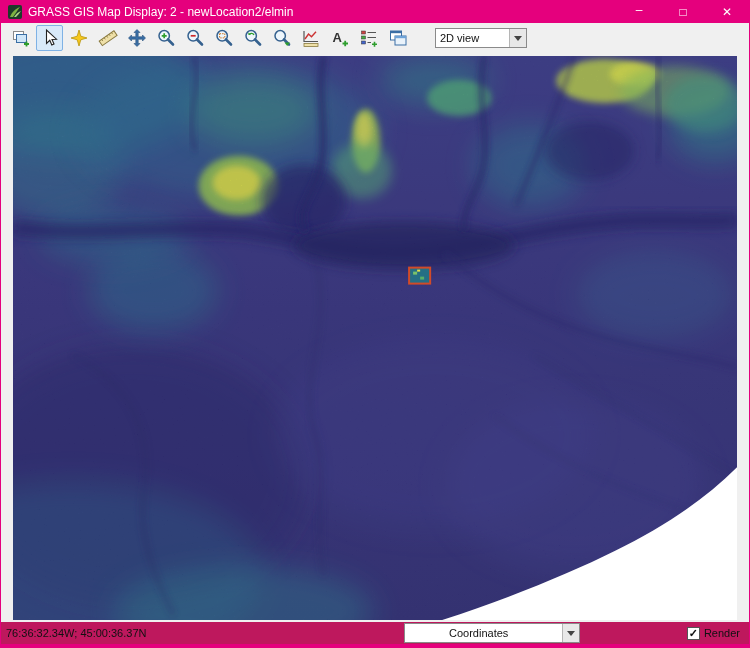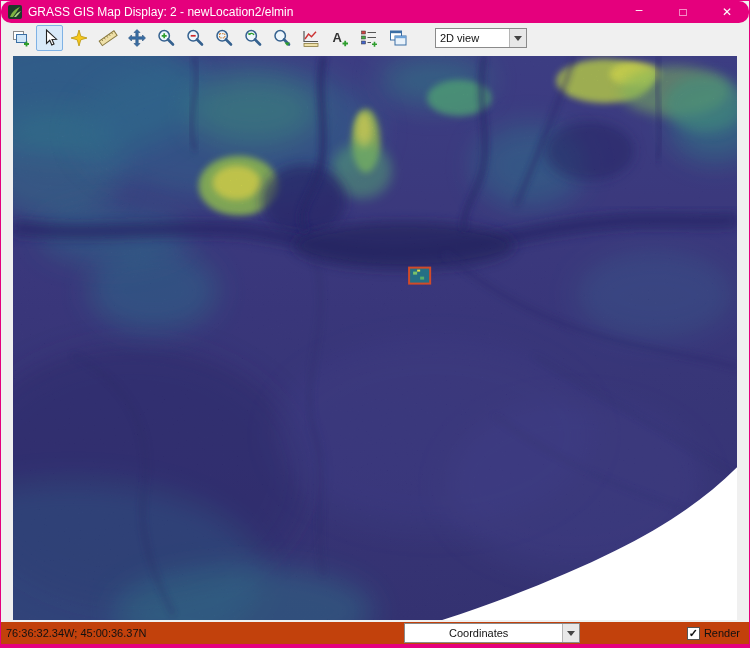--- a/index.html
+++ b/index.html
@@ -9,21 +9,20 @@
     border: 1px solid #e5007d; border-bottom: 4px solid #e5007d;
     background: #f0f0f0;
     display: flex; flex-direction: column;
     position: relative;
   }
   
   .titlebar {
     height: 22px; background: #e5007d; color: #fff;
     display: flex; align-items: center; flex: 0 0 auto;
     font-size: 12px;
-    border-radius: 10px;
   }
   .titlebar .app-icon { width: 16px; height: 16px; margin: 0 5px 0 6px; flex: 0 0 auto; }
   .titlebar .title { white-space: nowrap; overflow: hidden; }
   .win-btns { margin-left: auto; display: flex; height: 100%; }
   .win-btn {
     width: 44px; height: 100%; display: flex; align-items: center; justify-content: center;
     color: #fff; font-size: 12px; cursor: default;
   }
   .win-btn.min span { transform: translateY(-2px); }
   
@@ -48,21 +47,21 @@
     background: #e8e8e8; border-left: 1px solid #b5b5b5;
   }
   .tri-down { width: 0; height: 0; border-left: 4px solid transparent; border-right: 4px solid transparent; border-top: 5px solid #444; }
   .view-combo { width: 92px; margin-left: 22px; }
   
   .map-wrap { flex: 1 1 auto; margin: 3px 12px 2px 12px; position: relative; overflow: hidden; }
   .map-wrap svg.mapsvg { width: 100%; height: 100%; display: block; }
   
   .statusbar {
     height: 22px; flex: 0 0 auto; display: flex; align-items: center;
-    font-size: 11px; color: #111; padding: 0 5px; background: #c2410c;
+    font-size: 11px; color: #111; padding: 0 5px; background: #be185d;
   }
   .coords { width: 398px; white-space: nowrap; overflow: hidden; }
   .mode-combo { width: 176px; padding-left: 40px; }
   .render-wrap { margin-left: auto; display: flex; align-items: center; gap: 4px; padding-right: 4px; }
   .checkbox {
     width: 13px; height: 13px; background: #fff; border: 1px solid #555;
     display: flex; align-items: center; justify-content: center;
     font-size: 11px; line-height: 11px; color: #111; font-weight: bold;
   }
 </style>

